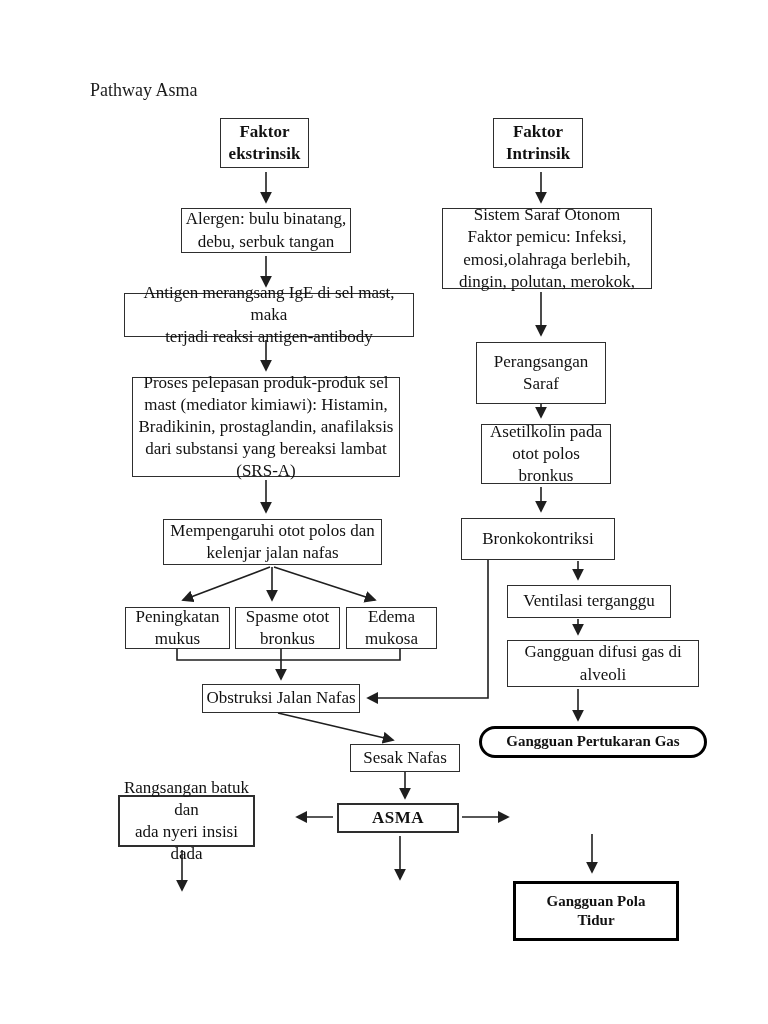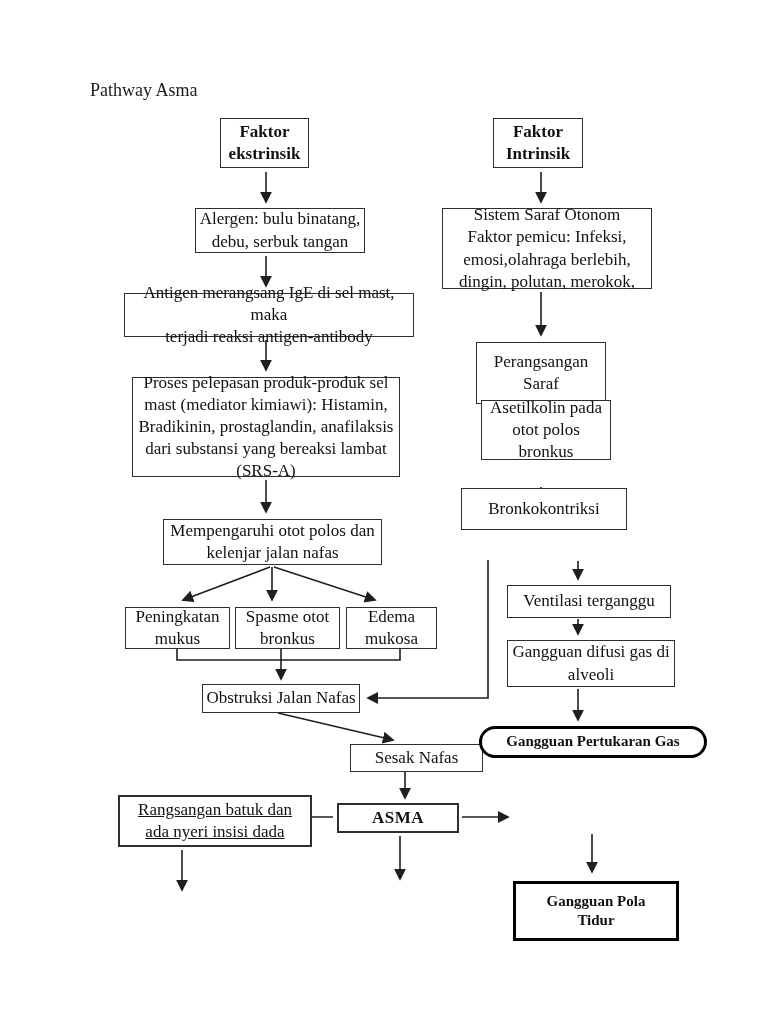--- a/index.html
+++ b/index.html
@@ -80,21 +80,21 @@
     <line x1="578" y1="561" x2="578" y2="579" marker-end="url(#arrow)"></line>
     <line x1="578" y1="619" x2="578" y2="634" marker-end="url(#arrow)"></line>
     <line x1="578" y1="689" x2="578" y2="720" marker-end="url(#arrow)"></line>
   </svg>
 
   <div class="title">Pathway Asma</div>
 
   <div class="node bold" style="left:220px; top:118px; width:89px; height:50px;">Faktor
 ekstrinsik</div>
 
-  <div class="node" style="left:195px; top:208px; width:170px; height:45px;">Alergen: bulu binatang,
+  <div class="node" style="left:181px; top:208px; width:170px; height:45px;">Alergen: bulu binatang,
 debu, serbuk tangan</div>
 
   <div class="node" style="left:124px; top:293px; width:290px; height:44px;">Antigen merangsang IgE di sel mast, maka
 terjadi reaksi antigen-antibody</div>
 
   <div class="node" style="left:163px; top:519px; width:219px; height:46px;">Mempengaruhi otot polos dan
 kelenjar jalan nafas</div>
 
   <div class="node" style="left:132px; top:377px; width:268px; height:100px;">Proses pelepasan produk-produk sel
 mast (mediator kimiawi): Histamin,
@@ -106,47 +106,47 @@
 mukus</div>
 
   <div class="node" style="left:235px; top:607px; width:105px; height:42px;">Spasme otot
 bronkus</div>
 
   <div class="node" style="left:346px; top:607px; width:91px; height:42px;">Edema
 mukosa</div>
 
   <div class="node" style="left:202px; top:684px; width:158px; height:29px;">Obstruksi Jalan Nafas</div>
 
-  <div class="node" style="left:350px; top:744px; width:133px; height:28px;text-align:right;">Sesak Nafas</div>
+  <div class="node" style="left:350px; top:744px; width:110px; height:28px;text-align:right;">Sesak Nafas</div>
 
-  <div class="node b2" style="left:118px; top:795px; width:194px; height:52px;text-decoration:underline;">Rangsangan batuk dan
+  <div class="node b2" style="left:118px; top:795px; width:137px; height:52px;">Rangsangan batuk dan
 ada nyeri insisi dada</div>
 
   <div class="node bold b2" style="left:337px; top:803px; width:122px; height:30px; letter-spacing:0.5px;">ASMA</div>
 
   <div class="node bold" style="left:493px; top:118px; width:90px; height:50px;">Faktor
 Intrinsik</div>
 
   <div class="node" style="left:442px; top:208px; width:210px; height:81px;">Sistem Saraf Otonom
 Faktor pemicu: Infeksi,
 emosi,olahraga berlebih,
 dingin, polutan, merokok,</div>
 
   <div class="node" style="left:476px; top:342px; width:130px; height:62px;">Perangsangan
 Saraf</div>
 
-  <div class="node" style="left:481px; top:400px; width:130px; height:60px;">Asetilkolin pada
+  <div class="node" style="left:481px; top:424px; width:130px; height:60px;">Asetilkolin pada
 otot polos
 bronkus</div>
 
-  <div class="node" style="left:461px; top:488px; width:166px; height:42px;">Bronkokontriksi</div>
+  <div class="node" style="left:461px; top:518px; width:154px; height:42px;">Bronkokontriksi</div>
 
   <div class="node" style="left:507px; top:585px; width:164px; height:33px;">Ventilasi terganggu</div>
 
-  <div class="node" style="left:507px; top:640px; width:168px; height:47px;">Gangguan difusi gas di
+  <div class="node" style="left:507px; top:640px; width:192px; height:47px;">Gangguan difusi gas di
 alveoli</div>
 
   <div class="node heavy" style="left:479px; top:726px; width:228px; height:32px;border-radius:16px;">Gangguan Pertukaran Gas</div>
 
 
   <div class="node heavy" style="left:513px; top:881px; width:166px; height:60px;">Gangguan Pola
 Tidur</div>
 
 </div>
 

